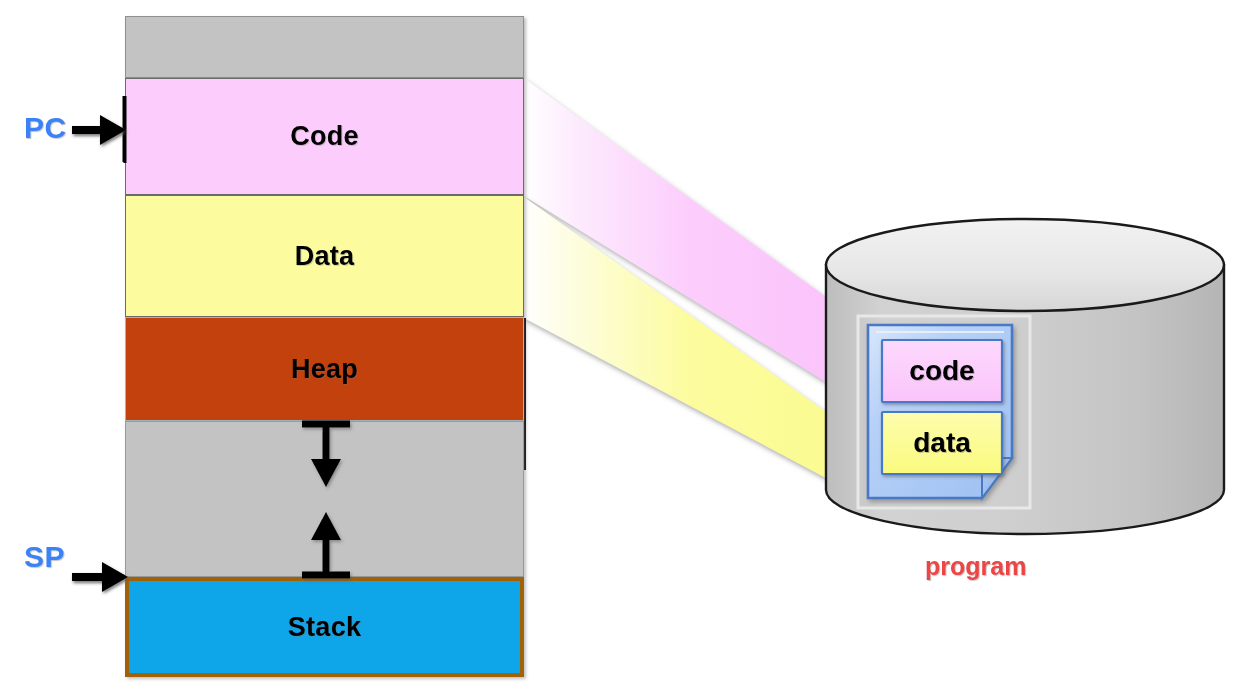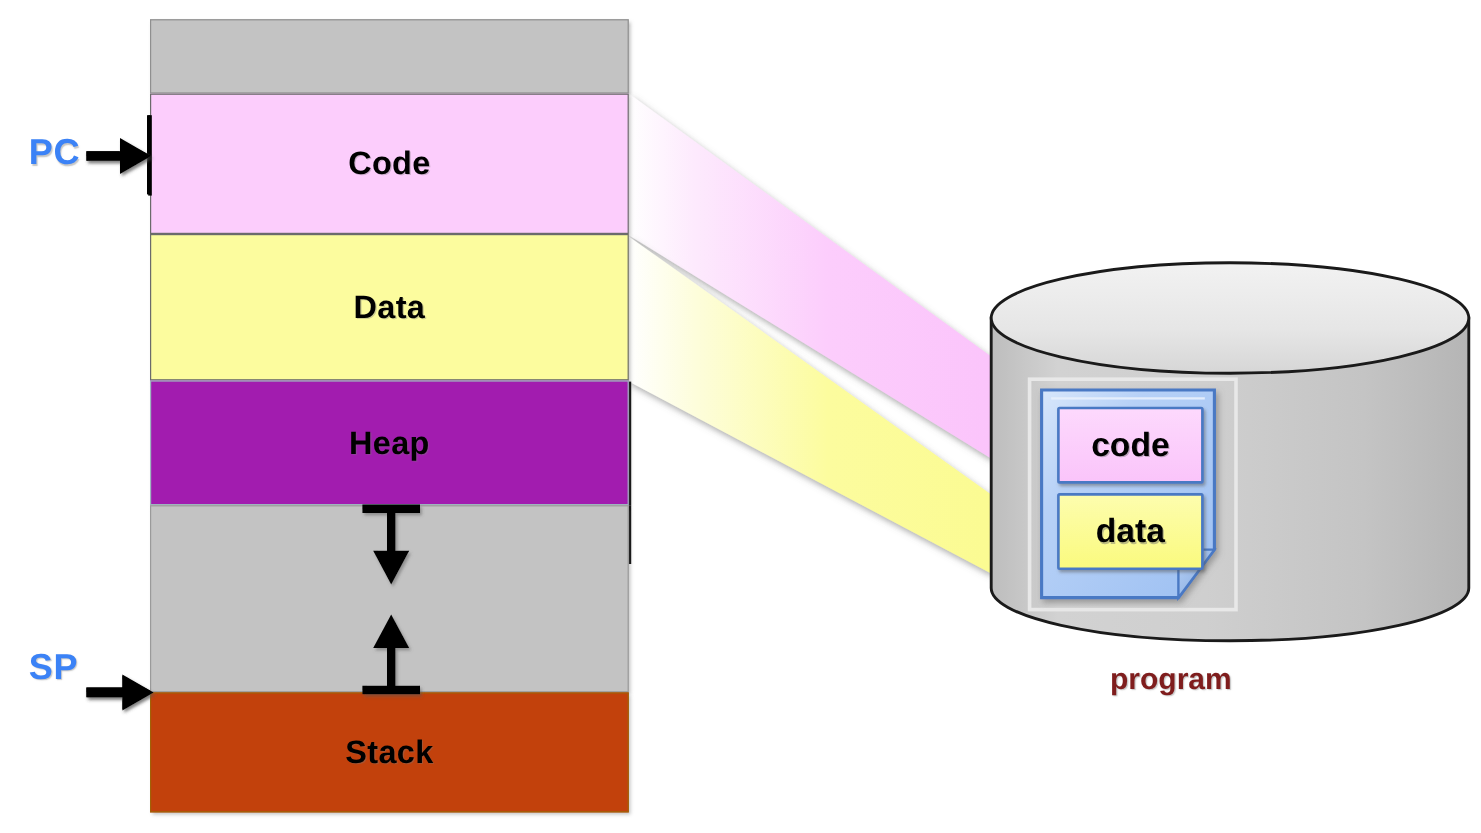--- a/index.html
+++ b/index.html
@@ -46,21 +46,21 @@
     color: #3b82f6;
     text-shadow: 1px 1px 1px rgba(140,140,140,0.5);
     letter-spacing: 0.5px;
   }
 
   
   .prog-caption {
     position: absolute;
     font-size: 25px;
     font-weight: bold;
-    color: #7f1d1d;
+    color: #ef4444;
     text-shadow: 1px 1px 1px rgba(140,140,140,0.5);
   }
 
   
   .doc-chip-text {
     position: absolute;
     font-size: 28px;
     font-weight: bold;
     color: #000;
     text-align: center;
@@ -206,29 +206,29 @@
   </div>
 
   <div class="mem-block" style="left:125px; top:78px; width:399px; height:117px; background:#fccdfc; border:1px solid #6b6b6b; box-shadow:2px 2px 3px rgba(120,120,120,0.45);">
     <span class="mem-label">Code</span>
   </div>
 
   <div class="mem-block" style="left:125px; top:195px; width:399px; height:122px; background:#fcfc9e; border:1px solid #6b6b6b; box-shadow:2px 2px 3px rgba(120,120,120,0.45);">
     <span class="mem-label">Data</span>
   </div>
 
-  <div class="mem-block" style="left:125px; top:317px; width:399px; height:104px; background:#a21caf; border:1px solid #9fb6bf; box-shadow:2px 2px 3px rgba(120,120,120,0.45);">
+  <div class="mem-block" style="left:125px; top:317px; width:399px; height:104px; background:#c2410c; border:1px solid #9fb6bf; box-shadow:2px 2px 3px rgba(120,120,120,0.45);">
     <span class="mem-label">Heap</span>
   </div>
 
   <div class="mem-block" style="left:125px; top:421px; width:399px; height:156px; background:#c3c3c3; border:1px solid #9a9a9a; box-shadow:2px 2px 3px rgba(120,120,120,0.45);">
     <span class="mem-label"></span>
   </div>
 
-  <div class="mem-block" style="left:125px; top:577px; width:399px; height:100px; background:#c2410c; border:1px solid #a16207; box-shadow:2px 2px 3px rgba(120,120,120,0.45);align-items:center;">
+  <div class="mem-block" style="left:125px; top:577px; width:399px; height:100px; background:#0ea5e9; border:4px solid #a16207; box-shadow:2px 2px 3px rgba(120,120,120,0.45);align-items:center;">
     <span class="mem-label">Stack</span>
   </div>
 
   <svg class="svg-layer" viewBox="0 0 1234 694" width="1234" height="694" xmlns="http://www.w3.org/2000/svg">
     <defs>
       <filter id="tinyShadow2" x="-30%" y="-30%" width="180%" height="180%">
         <feDropShadow dx="1.5" dy="2" stdDeviation="1.4" flood-color="#555555" flood-opacity="0.5"></feDropShadow>
       </filter>
     </defs>
     <g filter="url(#tinyShadow2)">

